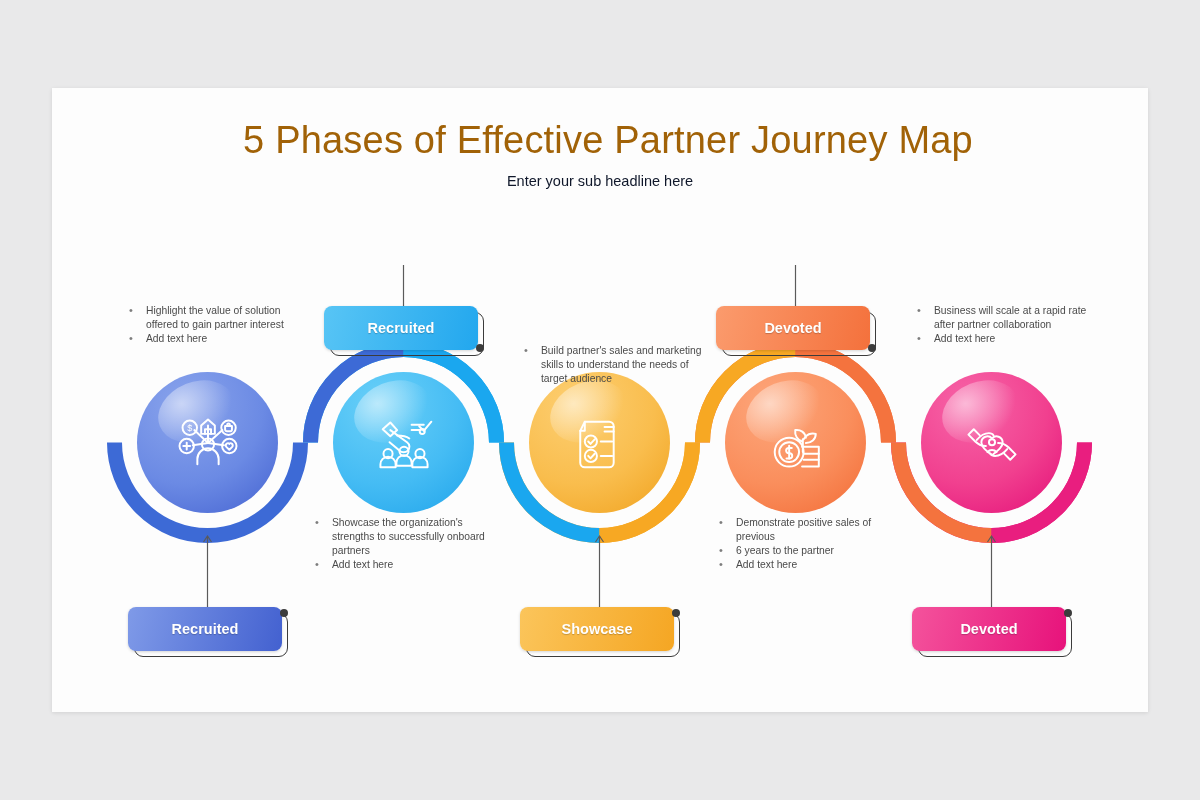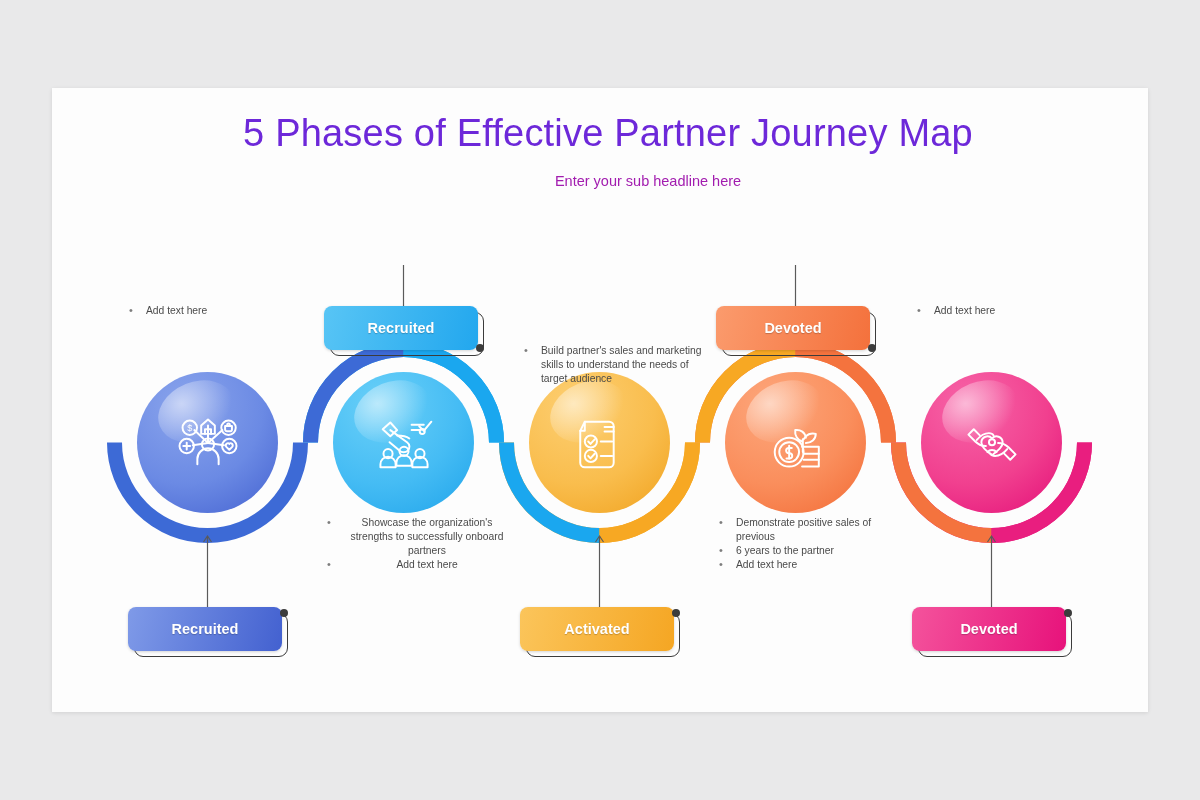--- a/index.html
+++ b/index.html
@@ -13,29 +13,29 @@
     position: absolute;
     left: 52px; top: 88px;
     width: 1096px; height: 624px;
     background: #fdfdfd;
     box-shadow: 0 1px 4px rgba(0,0,0,0.10);
   }
   #stage { position: absolute; inset: 0; }
 
   
   #title {
-    position: absolute; left: 0; top: 24px; width: 100%;
+    position: absolute; left: 0; top: 31px; width: 100%;
     text-align: center;
-    font-size: 38px; font-weight: 400; color: #6d28d9;
+    font-size: 38px; font-weight: 400; color: #a16207;
     letter-spacing: .2px; white-space: nowrap; padding-left: 16px;
   }
   #subtitle {
     position: absolute; left: 0; top: 85px; width: 100%;
     text-align: center;
-    font-size: 14.5px; font-weight: 400; color: #a21caf; margin-left: 48px;
+    font-size: 14.5px; font-weight: 400; color: #0f172a;
   }
 
   
   #wave { position: absolute; left: 0; top: 0; width: 1096px; height: 624px; }
 
   
   .node {
     position: absolute; width: 141px; height: 141px; border-radius: 50%;
     display: flex; align-items: center; justify-content: center;
     overflow: hidden;
@@ -249,21 +249,21 @@
       <div class="frame"></div>
       <div class="body" style="background:linear-gradient(105deg,#58c5f5 0%,#22a7ee 100%);">
         <span>Recruited</span>
       </div>
       <div class="dot"></div>
     </div>
 
     <div class="pill bottom" style="left:468px; top:519px;">
       <div class="frame"></div>
       <div class="body" style="background:linear-gradient(105deg,#fbc55b 0%,#f5a623 100%);">
-        <span>Activated</span>
+        <span>Showcase</span>
       </div>
       <div class="dot"></div>
     </div>
 
     <div class="pill top" style="left:664px; top:218px;">
       <div class="frame"></div>
       <div class="body" style="background:linear-gradient(105deg,#fb9b6d 0%,#f4713c 100%);">
         <span>Devoted</span>
       </div>
       <div class="dot"></div>
@@ -272,25 +272,26 @@
     <div class="pill bottom" style="left:860px; top:519px;border-radius:16px;">
       <div class="frame"></div>
       <div class="body" style="background:linear-gradient(105deg,#f4539c 0%,#e7127b 100%);">
         <span>Devoted</span>
       </div>
       <div class="dot"></div>
     </div>
 
     <div class="txt" style="left:70px; top:216px;">
       <ul>
+        <li>Highlight the value of solution offered to gain partner interest</li>
         <li>Add text here</li>
       </ul>
     </div>
 
-    <div class="txt" style="left:268px; top:428px;text-align:center;">
+    <div class="txt" style="left:256px; top:428px;">
       <ul>
         <li>Showcase the organization's strengths to successfully onboard partners</li>
         <li>Add text here</li>
       </ul>
     </div>
 
     <div class="txt" style="left:465px; top:216px;margin-top:40px;">
       <ul>
         <li>Build partner's sales and marketing skills to understand the needs of target audience</li>
       </ul>
@@ -299,18 +300,19 @@
     <div class="txt" style="left:660px; top:428px;">
       <ul>
         <li>Demonstrate positive sales of previous</li>
         <li>6 years to the partner</li>
         <li>Add text here</li>
       </ul>
     </div>
 
     <div class="txt" style="left:858px; top:216px;">
       <ul>
+        <li>Business will scale at a rapid rate after partner collaboration</li>
         <li>Add text here</li>
       </ul>
     </div>
 
   </div>
 </div>
 
 </body></html>

